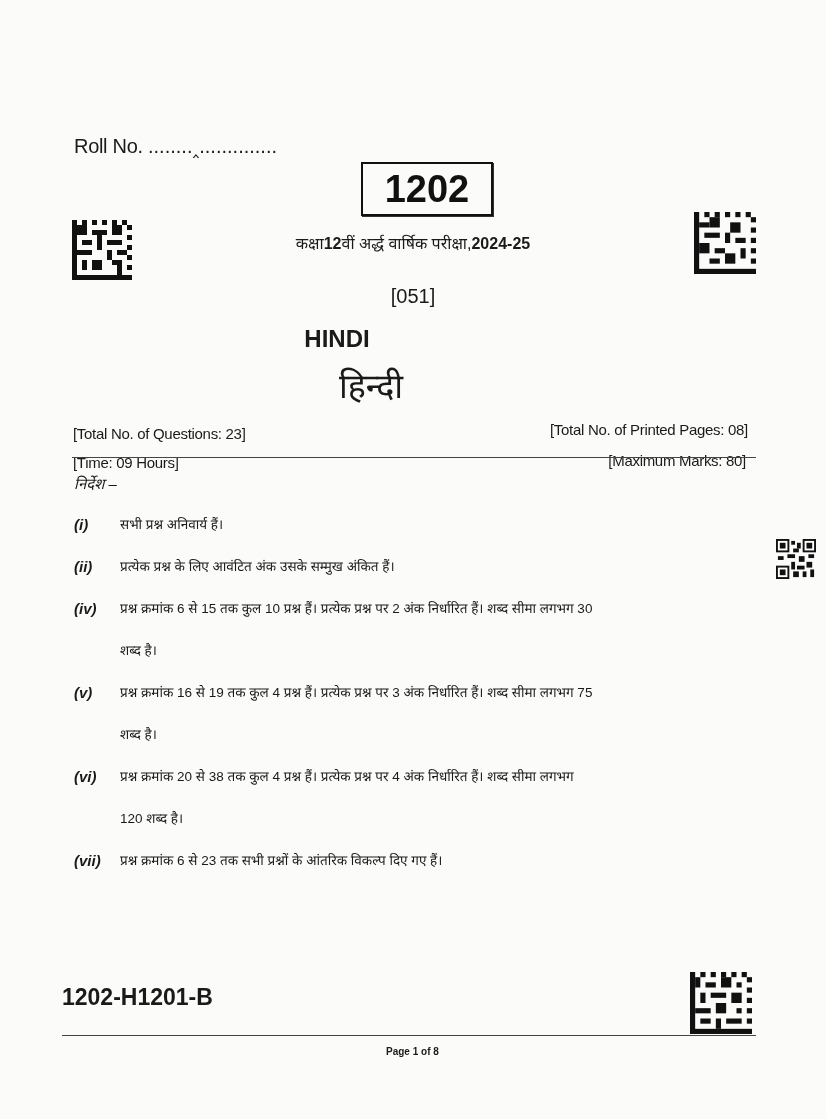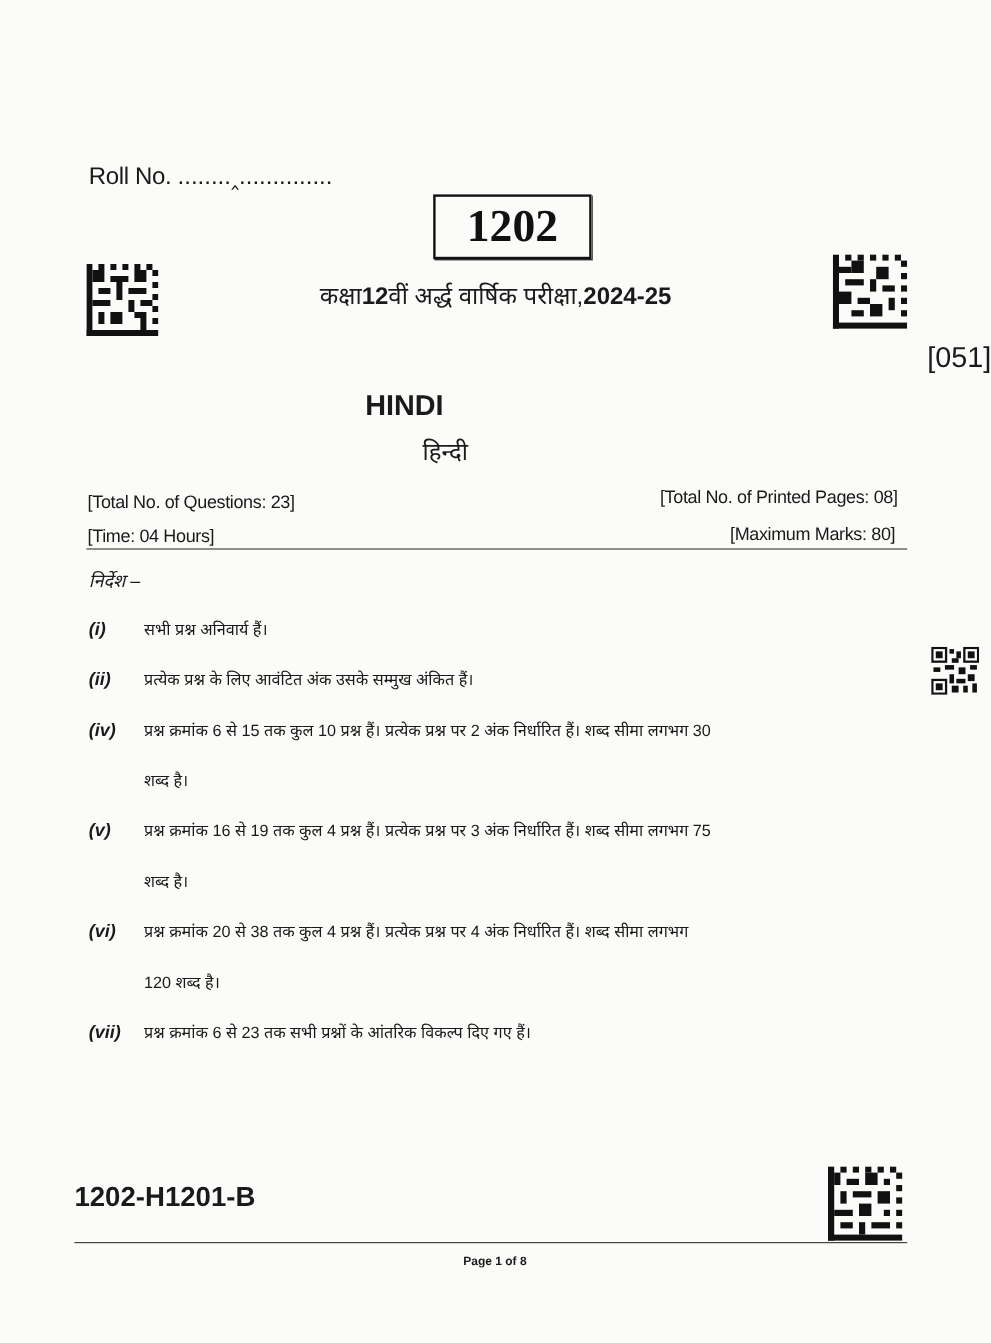--- a/index.html
+++ b/index.html
@@ -9,29 +9,29 @@
     font-family: "Liberation Sans", "DejaVu Sans", sans-serif;
     color: #1a1a1a;
   }
   .abs { position: absolute; }
   .roll { left: 74px; top: 134px; font-size: 20px; letter-spacing: -0.3px; }
   .roll .dots { letter-spacing: 0; }
   .code-box {
     left: 361px; top: 162px; width: 128px; height: 50px;
     border: 2px solid #111; box-shadow: 1px 1px 0 #333;
     display: flex; align-items: center; justify-content: center;
-    font-size: 38px; font-weight: bold; color: #111; font-family: Liberation Serif, serif;
+    font-size: 38px; font-weight: bold; color: #111;
   }
-  .exam-title { left: 0; width: 826px; top: 232px; text-align: center; font-size: 20px; }
+  .exam-title { left: 0; width: 826px; top: 232px; text-align: center; font-size: 16px; }
   .exam-title span { display: inline-block; margin-left: 0px; }
   .exam-title .bold { font-weight: bold; }
-  .subj-code { left: 0; width: 826px; top: 285px; text-align: right; font-size: 24px; }
+  .subj-code { left: 0; width: 826px; top: 285px; text-align: center; font-size: 20px; }
   .subj-en { left: 0; width: 674px; top: 325px; text-align: center; font-size: 24px; font-weight: bold; }
-  .subj-hi { left: 0; width: 742px; top: 362px; text-align: center; font-size: 20px; }
-  .meta { font-size: 15px; letter-spacing: -0.3px; }
+  .subj-hi { left: 0; width: 742px; top: 362px; text-align: center; font-size: 34px; }
+  .meta { font-size: 15px; letter-spacing: -0.3px; margin-top: 15px; }
   .rule { height: 1px; background: #444; }
   .instr-head { left: 74px; top: 473px; font-size: 15px; font-style: italic; }
   .instr-num { font-size: 15px; font-style: italic; font-weight: bold; }
   .instr-text { font-size: 13.5px; line-height: 42px; }
   .footer-code { left: 62px; top: 984px; font-size: 23px; font-weight: bold; }
   .footer-page { left: 386px; top: 1046px; font-size: 10px; font-weight: bold; }
 </style>
 </head>
 <body>
 
@@ -99,21 +99,21 @@
 <div class="abs exam-title">
   <span>कक्षा </span><span class="bold">12</span><span>वीं अर्द्ध वार्षिक परीक्षा, </span><span class="bold">2024-25</span>
 </div>
 
 <div class="abs subj-code">[051]</div>
 <div class="abs subj-en">HINDI</div>
 <div class="abs subj-hi">हिन्दी</div>
 
 <div class="abs meta" style="left:73px;top:410px">[Total No. of Questions: 23]</div>
 <div class="abs meta" style="right:78px;top:406px">[Total No. of Printed Pages: 08]</div>
-<div class="abs meta" style="left:73px;top:439px">[Time: 04 Hours]</div>
+<div class="abs meta" style="left:73px;top:439px">[Time: 09 Hours]</div>
 <div class="abs meta" style="right:80px;top:437px">[Maximum Marks: 80]</div>
 <div class="abs rule" style="left:72px;top:457px;width:684px"></div>
 
 <div class="abs instr-head">निर्देश –</div>
 
 <div class="abs" style="left:74px;top:504px;width:680px">
   <div style="display:flex">
     <div class="instr-num" style="width:46px;line-height:42px">(i)</div>
     <div class="instr-text">सभी प्रश्न अनिवार्य हैं।</div>
   </div>

